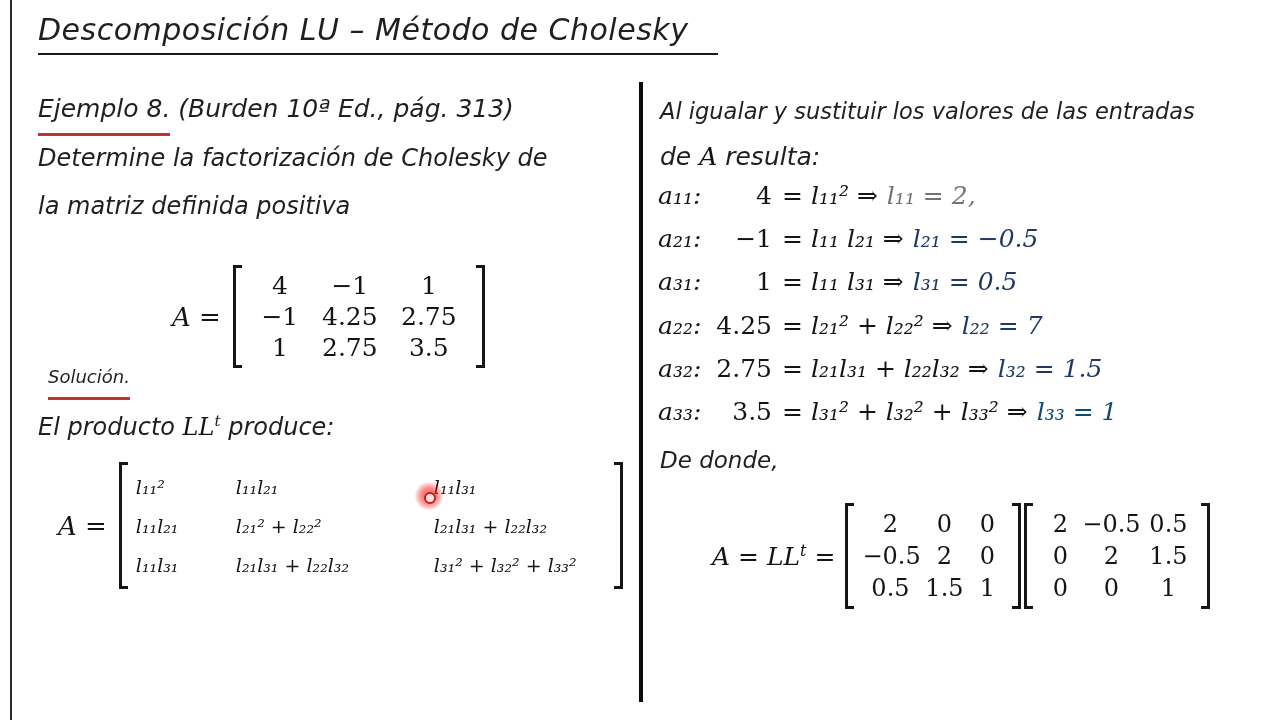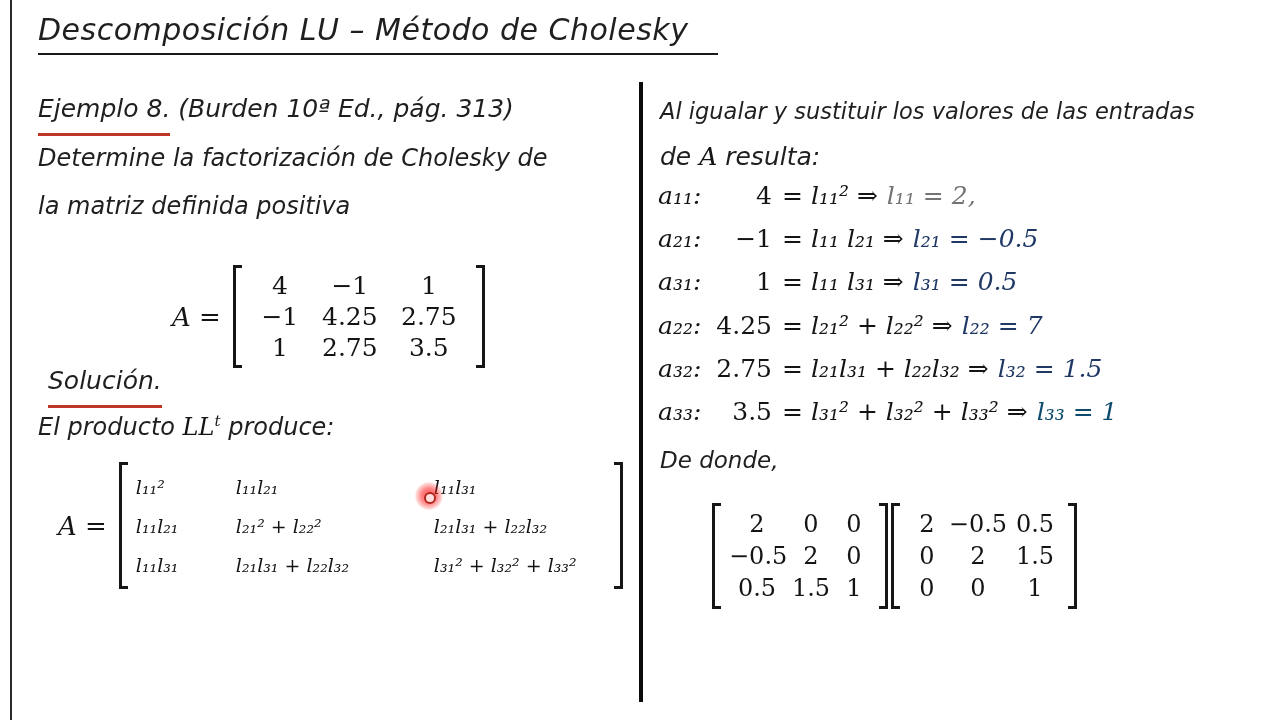--- a/index.html
+++ b/index.html
@@ -87,21 +87,21 @@
         <span>4.25</span>
         <span>2.75</span>
         <span>1</span>
         <span>2.75</span>
         <span>3.5</span>
       </div>
       <div class="br br-r"></div>
     </div>
   </div>
 
-  <div class="abs hw" style="left:48px; top:366px; font-size:25px;">
+  <div class="abs hw" style="left:48px; top:366px; font-size:18px;">
     <span class="red-underline">Solución.</span>
   </div>
 
   <div class="abs" style="left:38px; top:412px; font-size:24px;">
     <span class="hw">El producto </span><span class="math">LL</span><sup class="product-sup">t</sup><span class="hw"> produce:</span>
   </div>
 
   <div class="abs mtx" style="left:58px; top:462px;">
     <span class="math mtx-lhs">A =</span>
     <div class="brackets">
@@ -165,20 +165,21 @@
       <span class="math eq-label">a₃₃:</span>
       <span class="math upr eq-num">3.5</span>
       <span class="math eq-rest">= l₃₁² + l₃₂² + l₃₃² ⇒</span>
       <span class="math eq-result" style="color: #0c4a6e;">l₃₃ = 1</span>
     </div>
   </div>
 
   <div class="abs hw" style="left:660px; top:447px; font-size:23px;">De donde,</div>
 
   <div class="final">
+    <span class="math final-lhs"><span>A = LL</span><sup>t</sup><span> =</span></span>
 
     <div class="brackets">
       <div class="br br-l"></div>
       <div class="cells l-cells math upr">
         <span>2</span>
         <span>0</span>
         <span>0</span>
         <span>−0.5</span>
         <span>2</span>
         <span>0</span>

